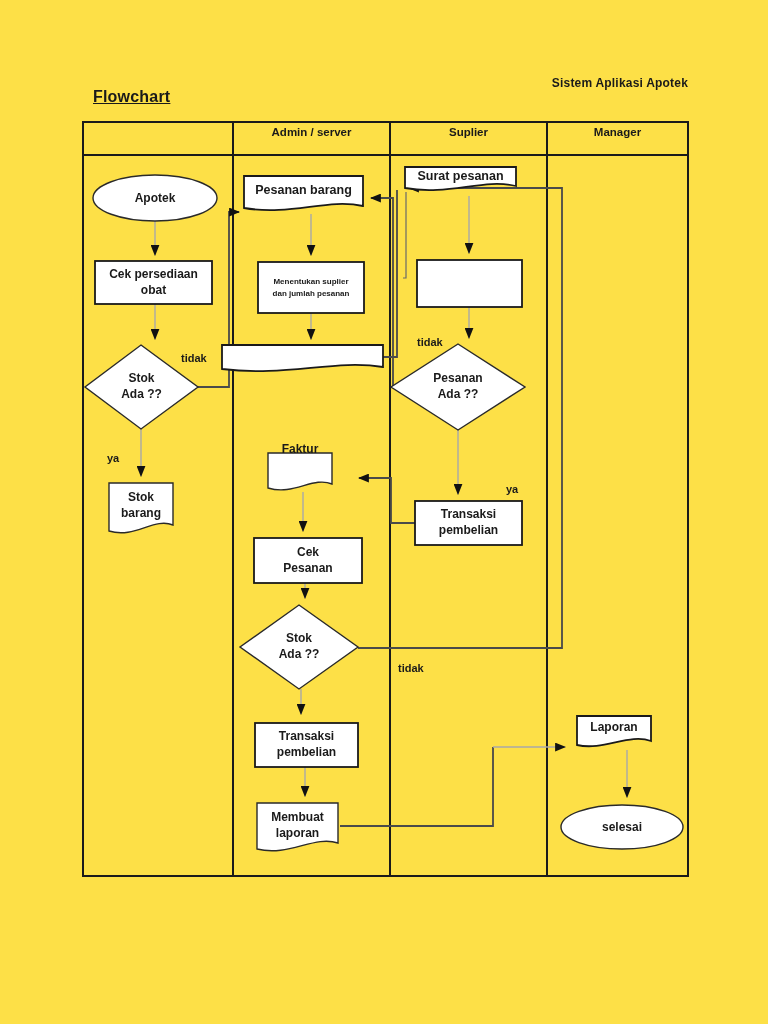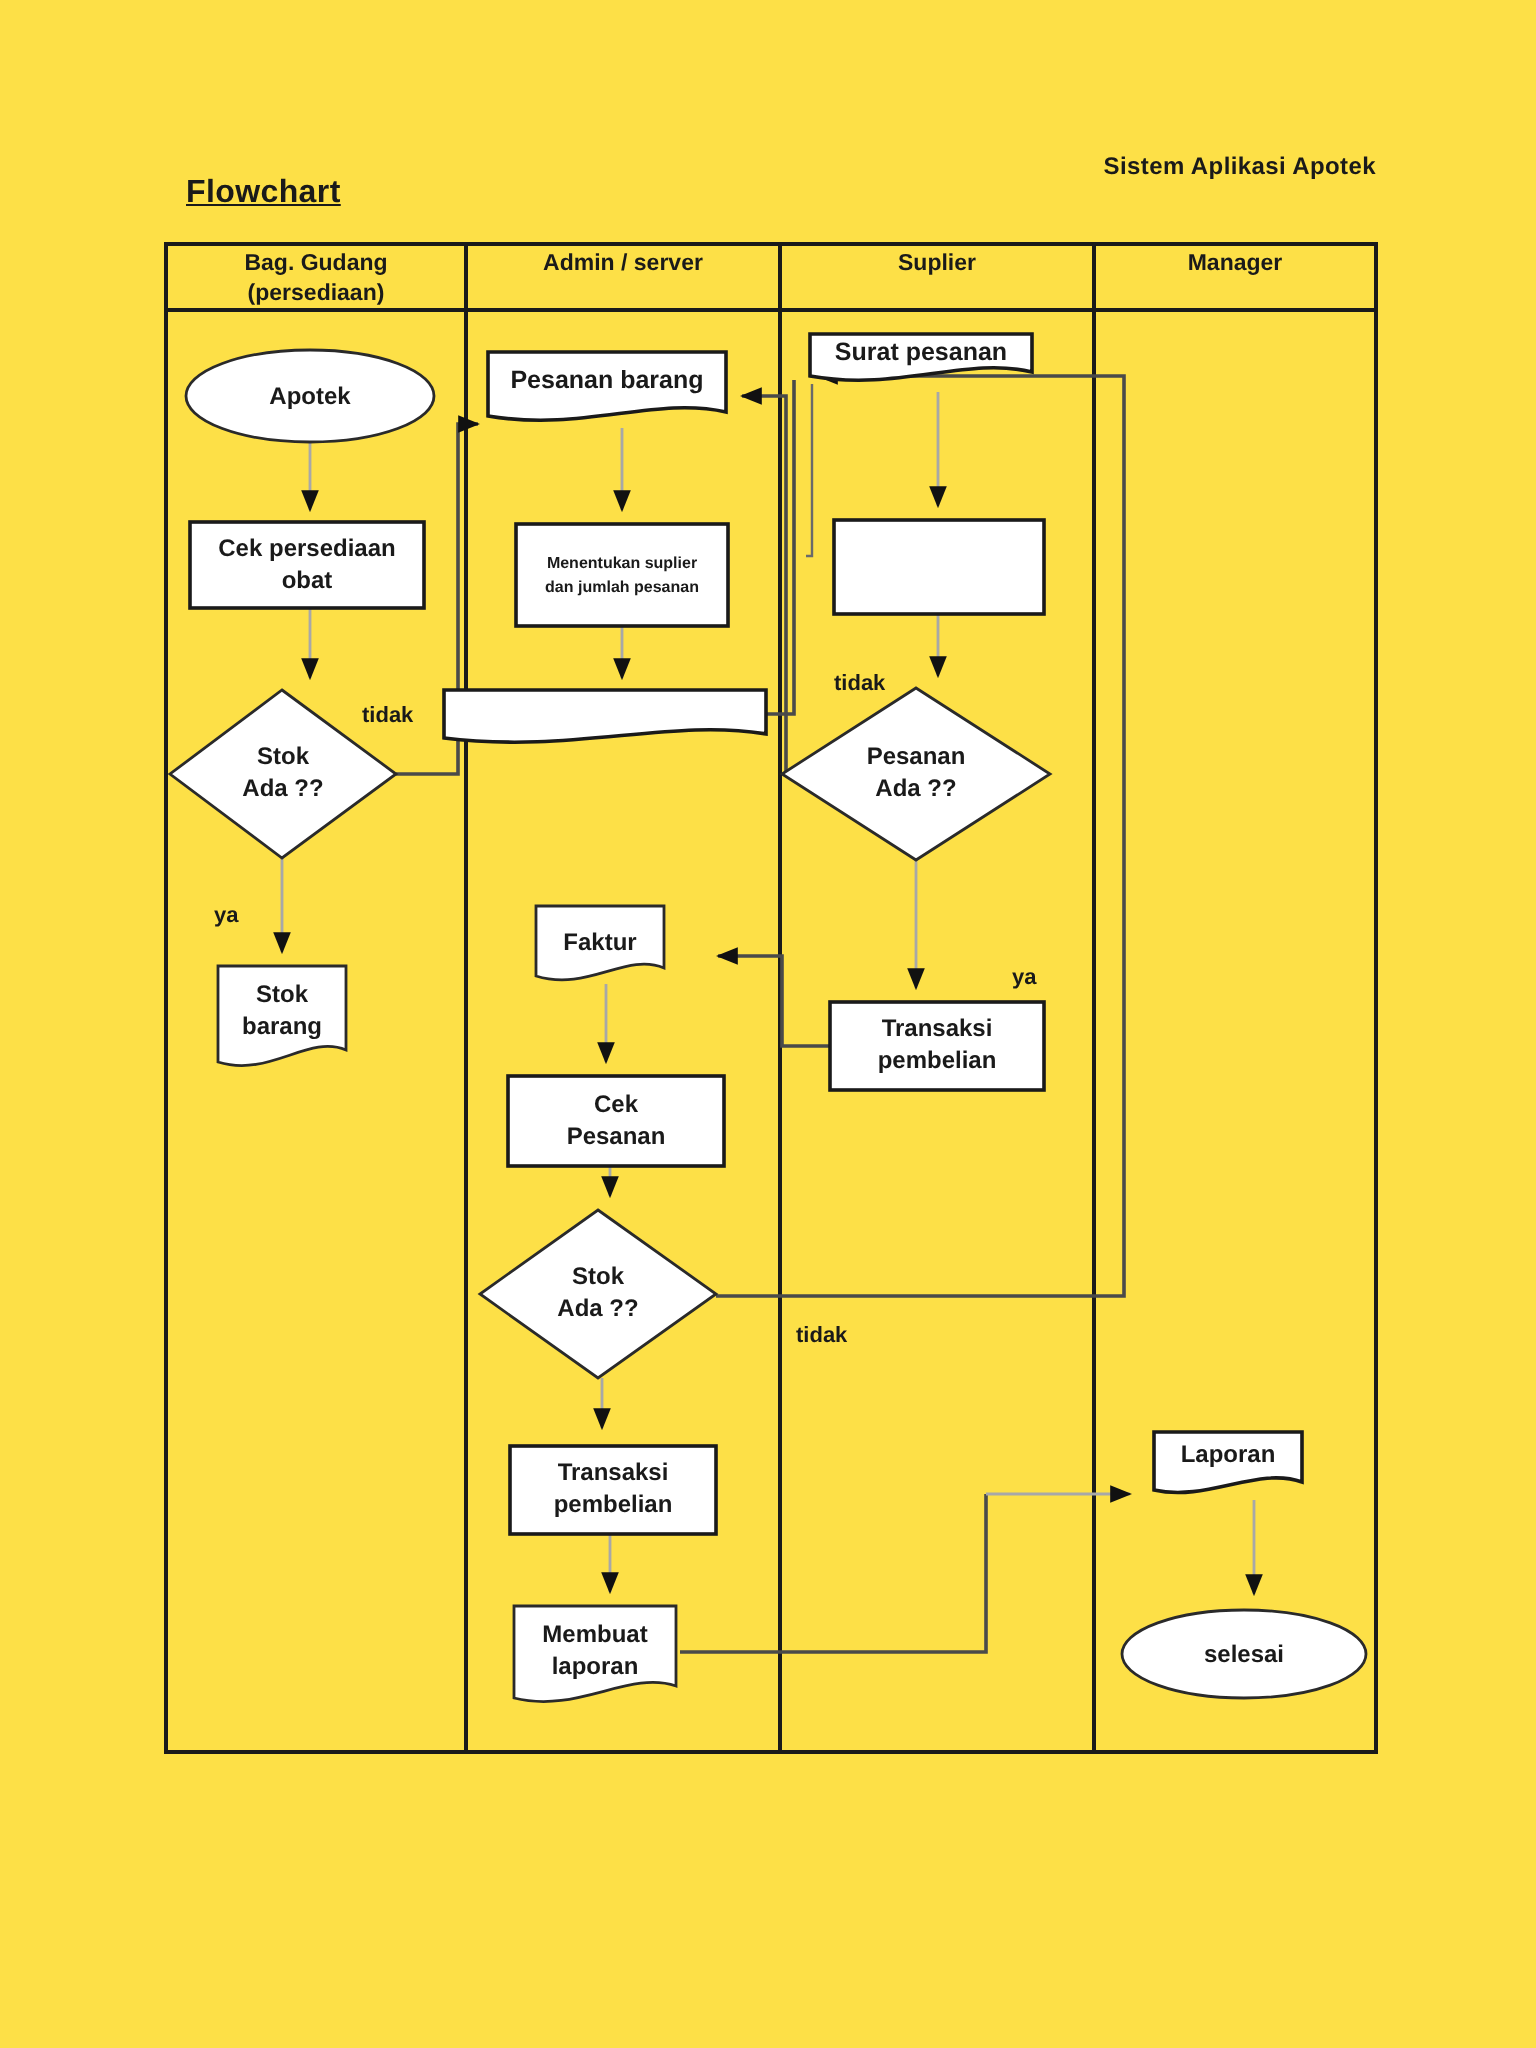--- a/index.html
+++ b/index.html
@@ -39,21 +39,20 @@
   .c-thin { stroke:#6a6a6a; stroke-width:1.2; fill:none; }
 </style>
 </head>
 <body>
 
 <div id="page">
 
   <div class="abs title-left">Flowchart</div>
   <div class="abs title-right">Sistem Aplikasi Apotek</div>
 
-  <div class="abs lane-header" style="left:83px;  width:150px;">Bag. Gudang (persediaan)</div>
   <div class="abs lane-header" style="left:233px; width:157px;">Admin / server</div>
   <div class="abs lane-header" style="left:390px; width:157px;">Suplier</div>
   <div class="abs lane-header" style="left:547px; width:141px;">Manager</div>
 
   <svg class="diagram" width="768" height="1024" viewBox="0 0 768 1024">
     <defs>
       <marker id="ah" markerUnits="userSpaceOnUse" markerWidth="11" markerHeight="9" viewBox="0 0 10 8" refX="9" refY="4" orient="auto">
         <polygon points="0,0 10,4 0,8" fill="#111"></polygon>
       </marker>
     </defs>
@@ -121,21 +120,21 @@
   <div class="abs node-label" style="left:109px;top:483px;width:64px;height:46px;text-align:center;">
       <span style="width:50px;">Stok barang</span>
     </div>
 
   <div class="abs node-label" style="left:244px;top:176px;width:119px;height:29px;font-size:12.5px;">
       <span>Pesanan barang</span>
     </div>
   <div class="abs node-label small-label" style="left:258px;top:262px;width:106px;height:51px;">
       <span style="width:80px;">Menentukan suplier dan jumlah pesanan</span>
     </div>
-  <div class="abs node-label" style="left:268px;top:457px;width:64px;height:30px;">
+  <div class="abs node-label" style="left:268px;top:435px;width:64px;height:30px;">
       <span>Faktur</span>
     </div>
   <div class="abs node-label" style="left:254px;top:538px;width:108px;height:45px;">
       <span style="width:60px;">Cek Pesanan</span>
     </div>
   <div class="abs node-label" style="left:240px;top:605px;width:118px;height:84px;">
       <span style="width:50px;">Stok Ada ??</span>
     </div>
   <div class="abs node-label" style="left:255px;top:723px;width:103px;height:44px;">
       <span style="width:75px;">Transaksi pembelian</span>

